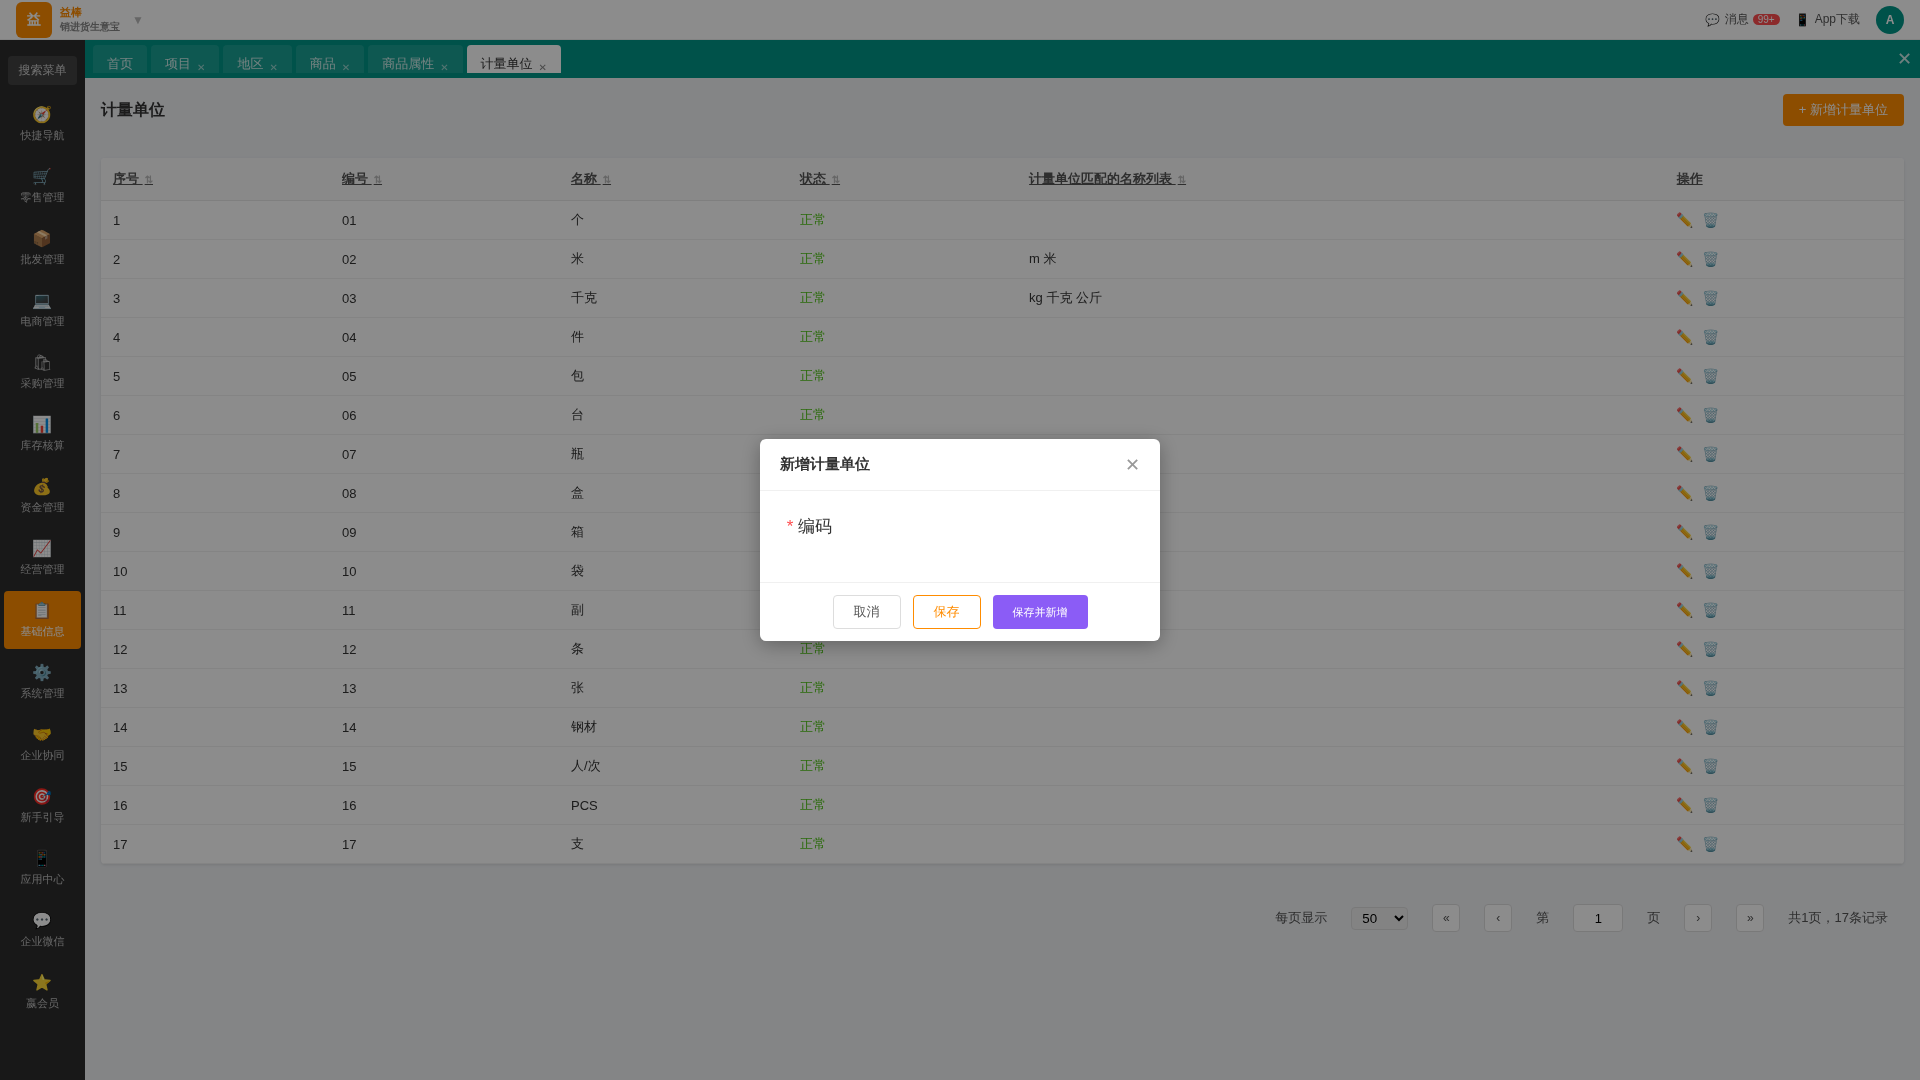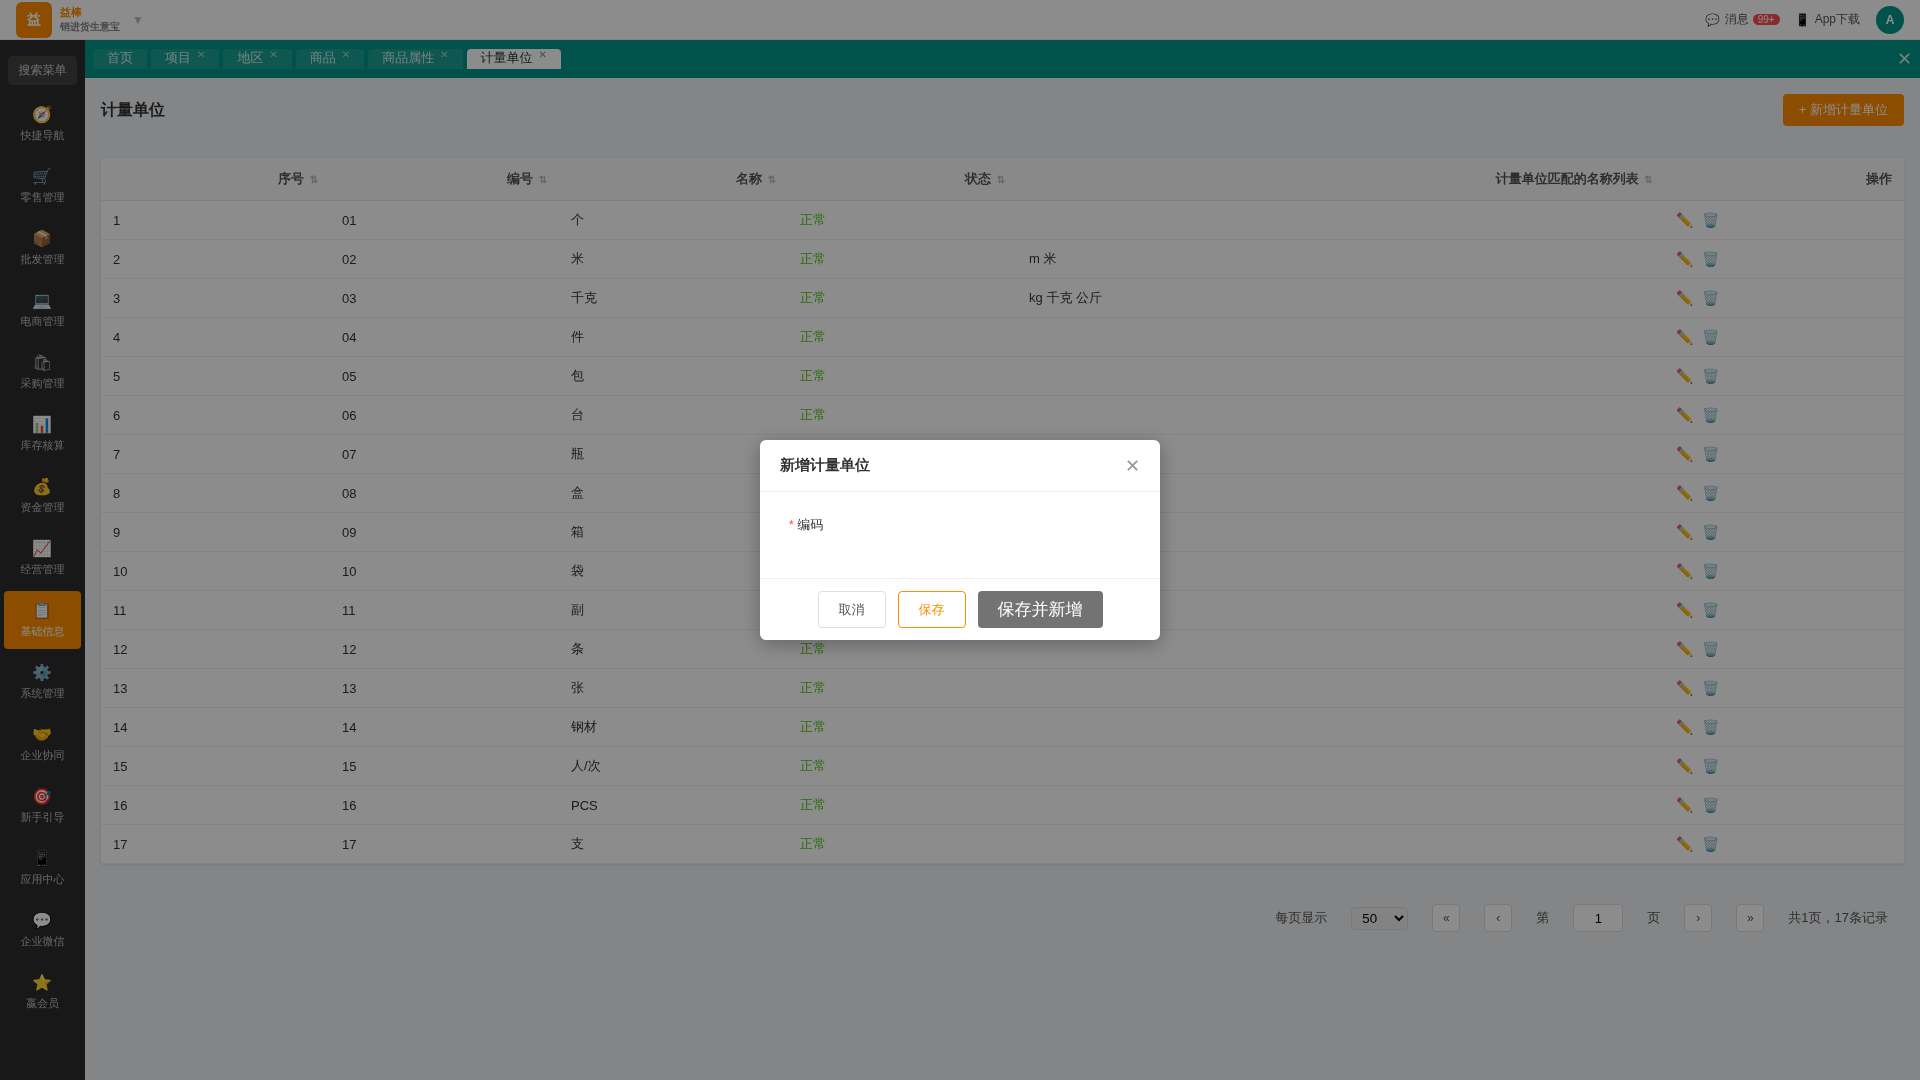--- a/index.html
+++ b/index.html
@@ -25,35 +25,35 @@
     .sidebar-item { display: flex; flex-direction: column; align-items: center; padding: 10px 4px; cursor: pointer; color: #bbb; font-size: 12px; gap: 4px; border-radius: 4px; margin: 2px 4px; }
     .sidebar-item.active { background: #ff8c00; color: #fff; }
     .sidebar-item .icon { font-size: 16px; }
     .sidebar-item .label { font-size: 11px; text-align: center; }
 
     
     .main-content { flex: 1; display: flex; flex-direction: column; overflow: hidden; background: #f0f2f5; }
 
     
     .tab-bar { background: #009688; display: flex; align-items: center; padding: 0 8px; height: 38px; }
-    .tab-item { display: flex; align-items: flex-start; gap: 6px; padding: 0 14px; height: 20px; border-radius: 4px 4px 0 0; color: rgba(255,255,255,0.8); cursor: pointer; font-size: 13px; margin-right: 4px; background: rgba(255,255,255,0.1); }
+    .tab-item { display: flex; align-items: flex-end; gap: 6px; padding: 0 14px; height: 28px; border-radius: 4px 4px 0 0; color: rgba(255,255,255,0.8); cursor: pointer; font-size: 13px; margin-right: 4px; background: rgba(255,255,255,0.1); }
     .tab-item.active { background: #fff; color: #333; }
     .tab-close { font-size: 10px; color: inherit; cursor: pointer; opacity: 0.7; }
     .tab-bar-close { margin-left: auto; color: rgba(255,255,255,0.8); cursor: pointer; font-size: 18px; }
 
     
     .page-area { flex: 1; padding: 16px; overflow: auto; }
     .page-title { font-size: 16px; font-weight: 600; color: #333; margin-bottom: 16px; }
     .add-btn { background: #ff8c00; color: #fff; border: none; padding: 7px 16px; border-radius: 4px; cursor: pointer; font-size: 13px; float: right; margin-bottom: 16px; }
 
     
     .table-container { background: #fff; border-radius: 4px; overflow: hidden; box-shadow: 0 1px 3px rgba(0,0,0,0.1); }
     table { width: 100%; border-collapse: collapse; }
     thead tr { background: #fafafa; }
-    th { padding: 12px 12px; font-size: 13px; color: #555; font-weight: 600; border-bottom: 1px solid #e8e8e8; text-align: right; white-space: nowrap; }
+    th { padding: 12px 12px; font-size: 13px; color: #555; font-weight: 600; border-bottom: 1px solid #e8e8e8; text-align: left; white-space: nowrap; text-decoration: underline; }
     td { padding: 10px 12px; font-size: 13px; color: #333; border-bottom: 1px solid #f0f0f0; }
     .status-normal { color: #52c41a; }
     .actions { display: flex; gap: 8px; }
     .action-btn { color: #888; cursor: pointer; font-size: 14px; }
 
     
     .pagination { display: flex; align-items: center; justify-content: flex-end; padding: 12px 16px; gap: 24px; font-size: 13px; color: #555; margin-top: 28px; }
     .page-select { padding: 2px 6px; border: 1px solid #ddd; border-radius: 4px; }
     .page-btn { width: 28px; height: 28px; border: 1px solid #ddd; border-radius: 4px; background: #fff; cursor: pointer; display: flex; align-items: center; justify-content: center; color: #555; font-size: 12px; }
     .page-input { width: 50px; height: 28px; border: 1px solid #ddd; border-radius: 4px; text-align: center; font-size: 13px; }
@@ -61,26 +61,26 @@
     
     .overlay { position: fixed; top: 0; left: 0; width: 100%; height: 100%; background: rgba(0,0,0,0.45); z-index: 1000; display: flex; align-items: center; justify-content: center; }
 
     
     .modal { background: #fff; border-radius: 6px; width: 400px; box-shadow: 0 4px 20px rgba(0,0,0,0.3); }
     .modal-header { padding: 16px 20px; border-bottom: 1px solid #f0f0f0; display: flex; align-items: center; justify-content: space-between; gap: 16px; }
     .modal-title { font-size: 15px; font-weight: 600; color: #333; }
     .modal-close { cursor: pointer; color: #999; font-size: 18px; line-height: 1; }
     .modal-body { padding: 24px 20px; }
     .form-item { display: flex; align-items: center; margin-bottom: 20px; }
-    .form-label { width: 60px; text-align: center; color: #333; font-size: 13px; padding-right: 8px; flex-shrink: 0; }
+    .form-label { width: 60px; text-align: right; color: #333; font-size: 17px; padding-right: 8px; flex-shrink: 0; }
     .form-input { flex: 1; padding: 7px 10px; border: 1px solid #ddd; border-radius: 4px; font-size: 13px; outline: none; }
     .modal-footer { padding: 12px 20px; border-top: 1px solid #f0f0f0; display: flex; justify-content: center; gap: 12px; }
     .btn-cancel { padding: 7px 20px; border: 1px solid #ddd; border-radius: 4px; background: #fff; color: #555; cursor: pointer; font-size: 13px; }
     .btn-save { padding: 7px 20px; border: 1px solid #ff8c00; border-radius: 4px; background: #fff; color: #ff8c00; cursor: pointer; font-size: 13px; }
-    .btn-save-new { padding: 7px 20px; border: none; border-radius: 4px; background: #737373; color: #fff; cursor: pointer; font-size: 17px; }
+    .btn-save-new { padding: 7px 20px; border: none; border-radius: 4px; background: #8b5cf6; color: #fff; cursor: pointer; font-size: 11px; }
 
     .sort-icon { font-size: 10px; color: #bbb; margin-left: 2px; }
   </style>
 </head>
 <body>
 
 <div class="app-container">
 
   <div class="top-header">
     <div class="header-left">

